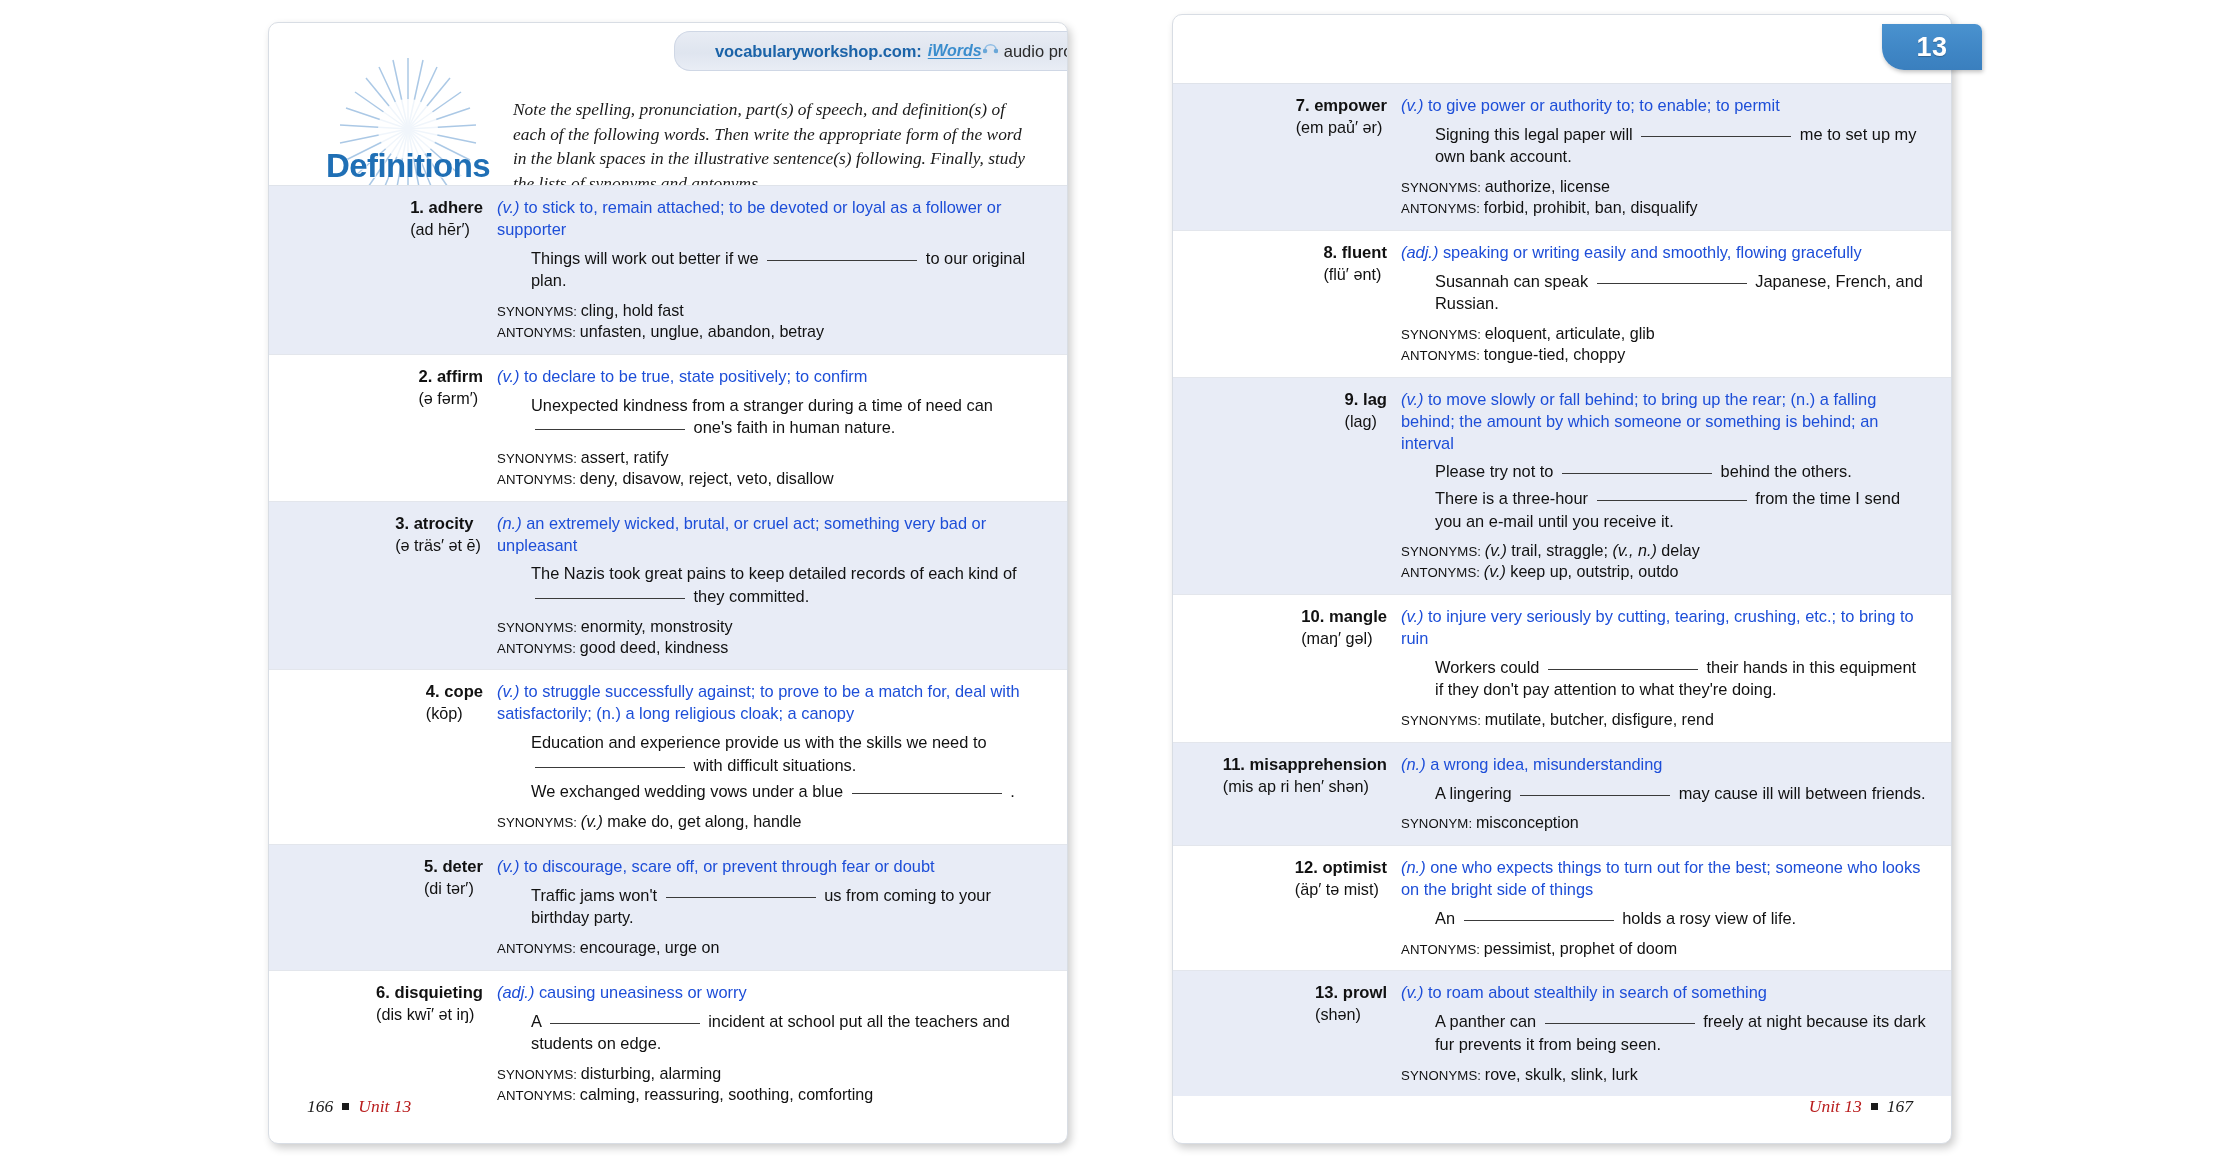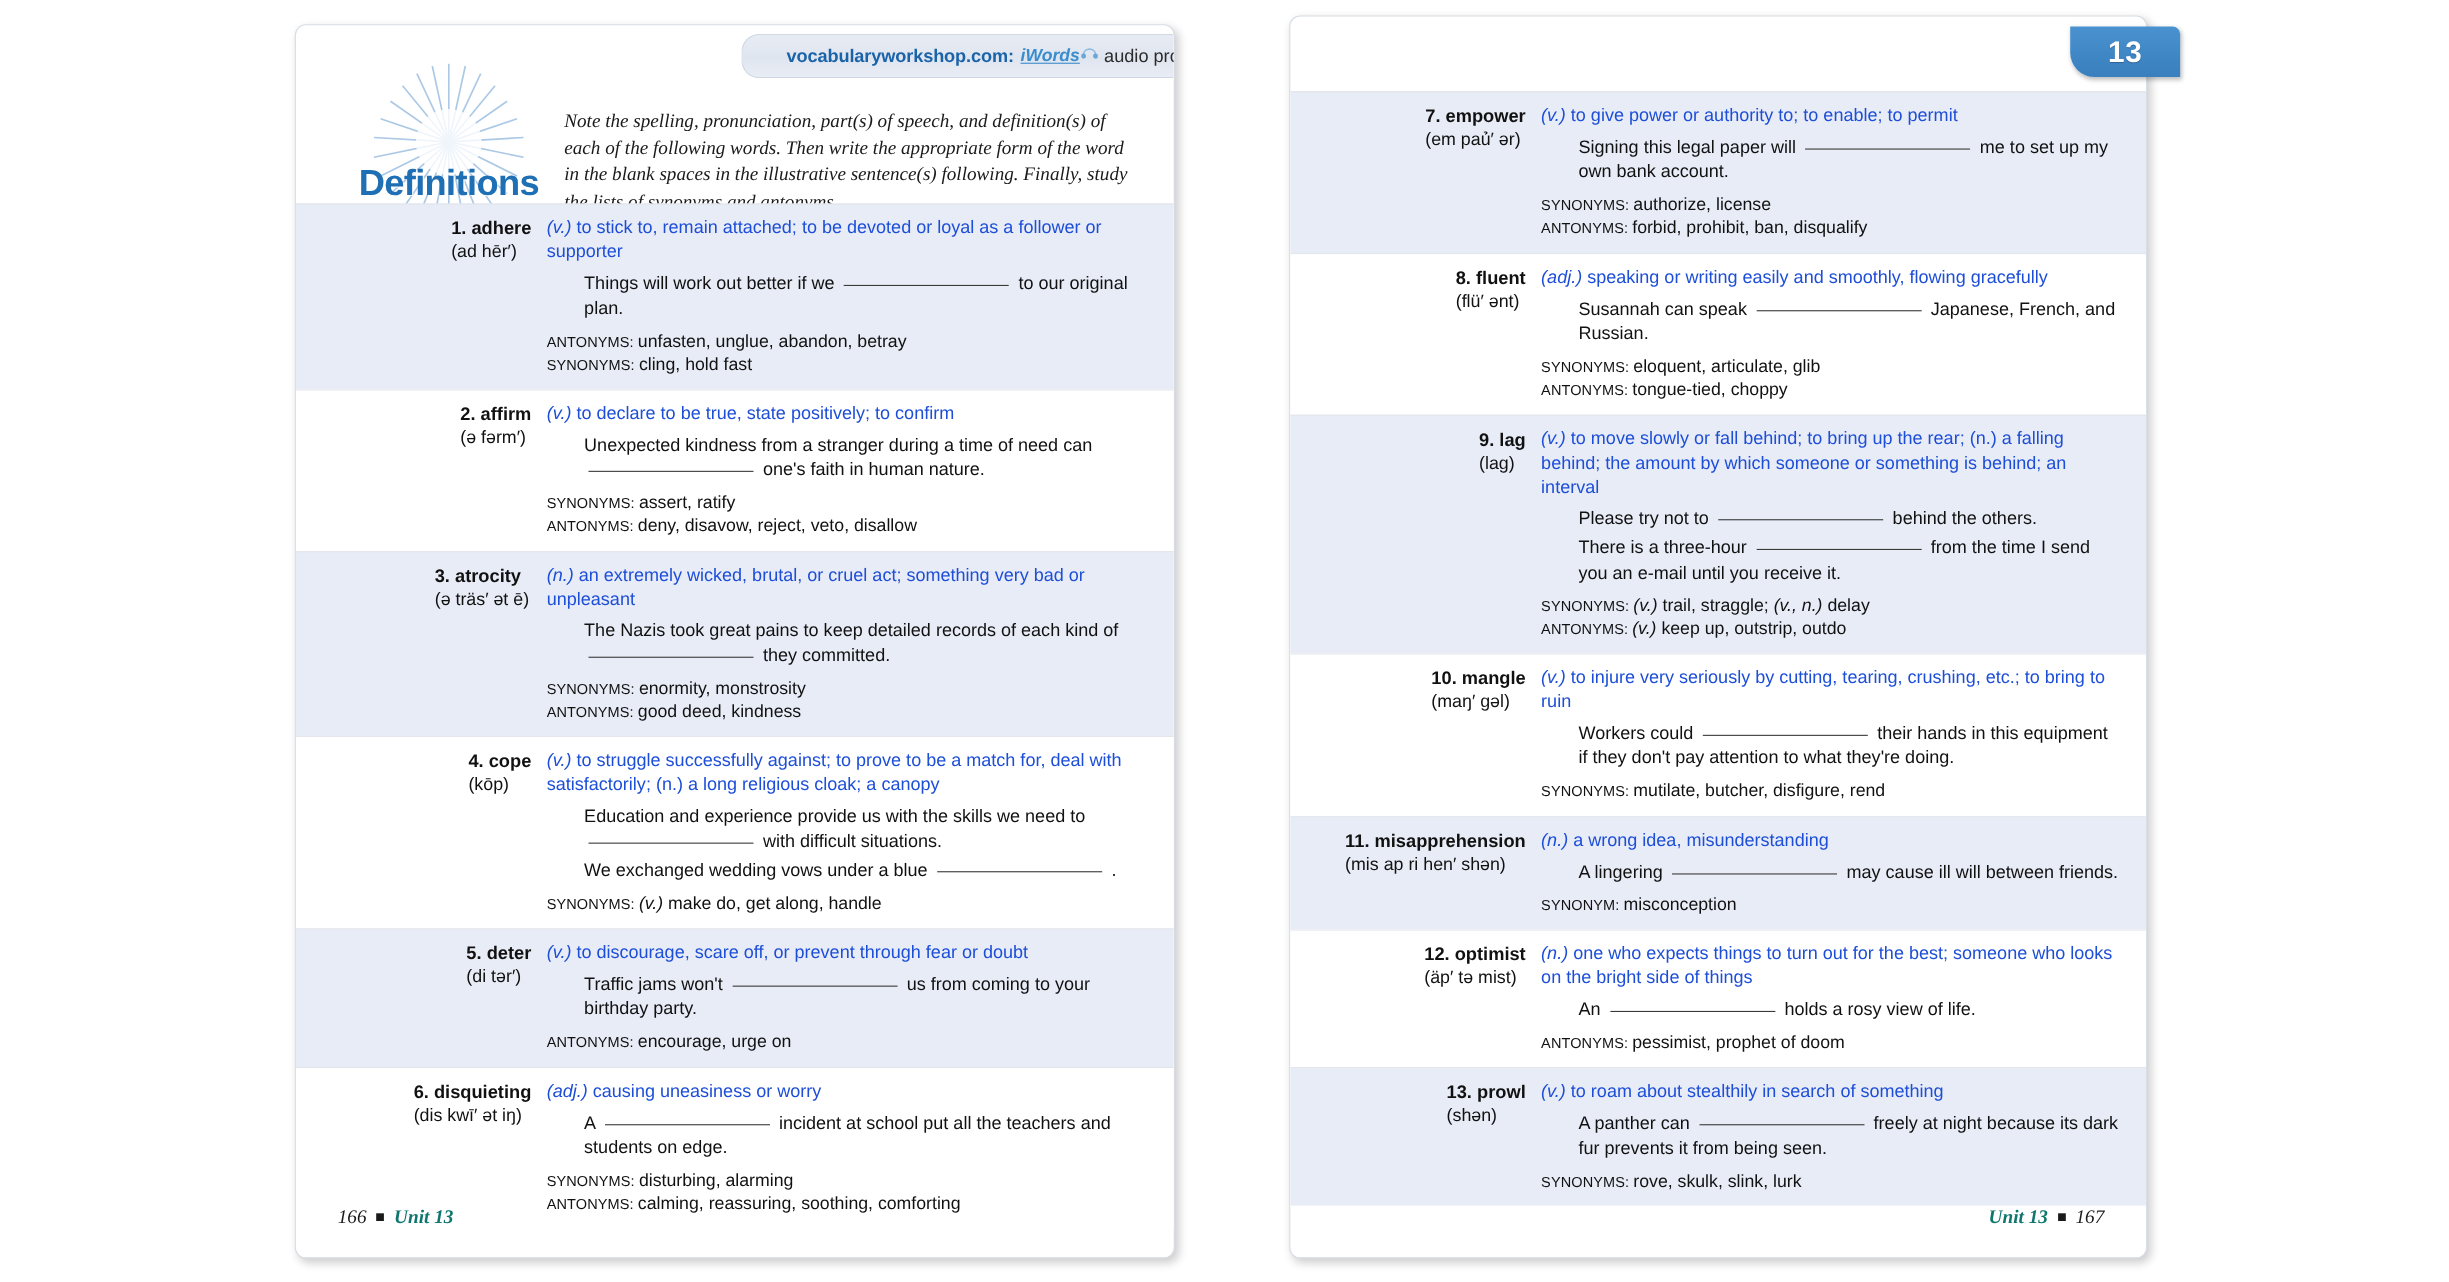--- a/index.html
+++ b/index.html
@@ -126,21 +126,21 @@
   
   .footer {
     position: absolute; bottom: 26px;
     font-family: "Liberation Serif", serif;
     font-style: italic; font-size: 17.5px;
     display: flex; align-items: center; gap: 9px; text-align: center;
   }
   .footer-left  { left: 38px; }
   .footer-right { right: 38px; }
   .footer .pg { color: #1a1a1a; }
-  .footer .unit { color: #0f766e; font-weight: bold; }
+  .footer .unit { color: #b91c1c; font-weight: normal; }
   .footer .sq {
     width: 7px; height: 7px; background: #1a1a1a; display: inline-block;
   }
 
   
   .unit-tab {
     position: absolute; left: 1882px; top: 24px;
     width: 100px; height: 46px;
     background: linear-gradient(to bottom,#4a92cf 0%, #3f86c5 60%, #3a7fbe 100%);
     border-bottom-left-radius: 22px;
@@ -212,22 +212,22 @@
       <div class="defs-instructions">Note the spelling, pronunciation, part(s) of speech, and definition(s) of each of the following words. Then write the appropriate form of the word in the blank spaces in the illustrative sentence(s) following. Finally, study the lists of synonyms and antonyms.</div>
     </div>
 
     <div class="entries" id="left-entries" style="top:162px">
         <div class="entry shaded first">
           <div class="entry-head"><span class="headcol"><div class="num-word"><span class="num">1. </span><span class="word">adhere</span></div><div class="pron">(ad hēr′)</div></span></div>
           <div class="entry-body">
             <div class="def-line"><i>(v.)</i> to stick to, remain attached; to be devoted or loyal as a follower or supporter</div>
             <div class="example">Things will work out better if we <span class="blank"></span> to our original plan.</div>
             <div class="syn-block">
+              <div class="syn-line"><span class="lbl">SYNONYMS: </span>cling, hold fast</div>
               <div class="syn-line"><span class="lbl">ANTONYMS: </span>unfasten, unglue, abandon, betray</div>
-              <div class="syn-line"><span class="lbl">SYNONYMS: </span>cling, hold fast</div>
             </div>
           </div>
         </div>
         <div class="entry plain">
           <div class="entry-head"><span class="headcol"><div class="num-word"><span class="num">2. </span><span class="word">affirm</span></div><div class="pron">(ə fərm′)</div></span></div>
           <div class="entry-body">
             <div class="def-line"><i>(v.)</i> to declare to be true, state positively; to confirm</div>
             <div class="example">Unexpected kindness from a stranger during a time of need can <span class="blank"></span> one's faith in human nature.</div>
             <div class="syn-block">
               <div class="syn-line"><span class="lbl">SYNONYMS: </span>assert, ratify</div>

